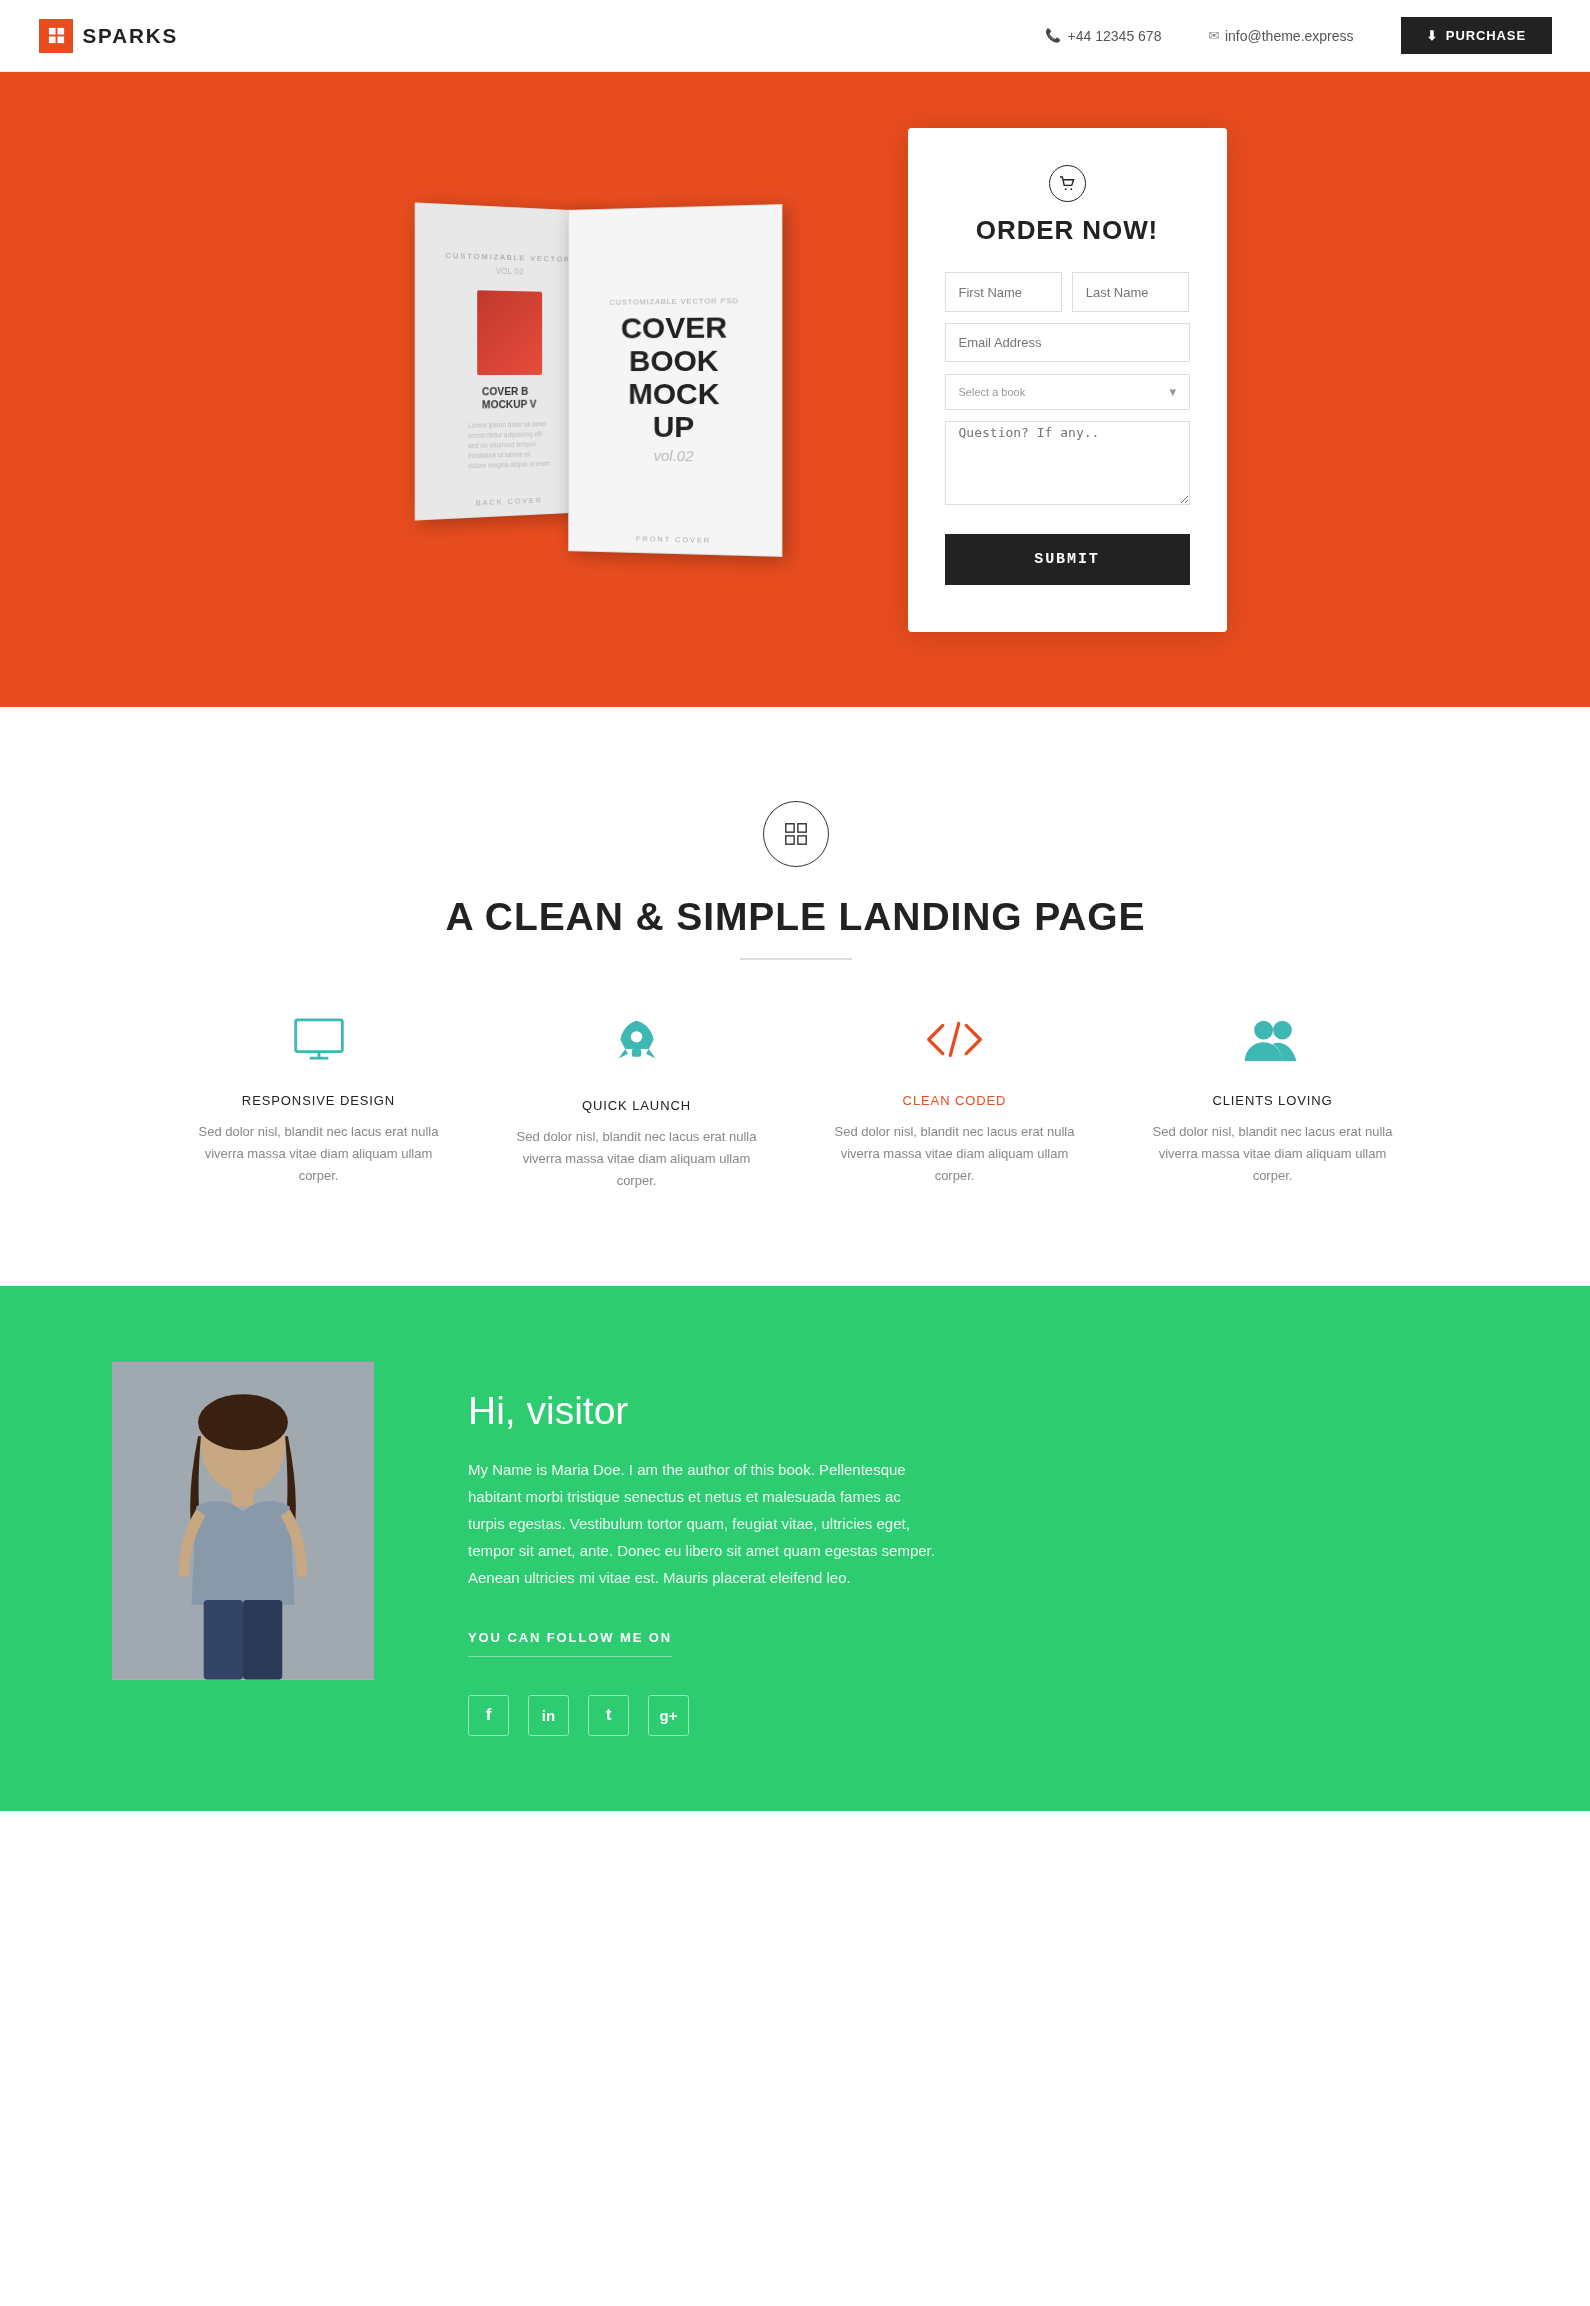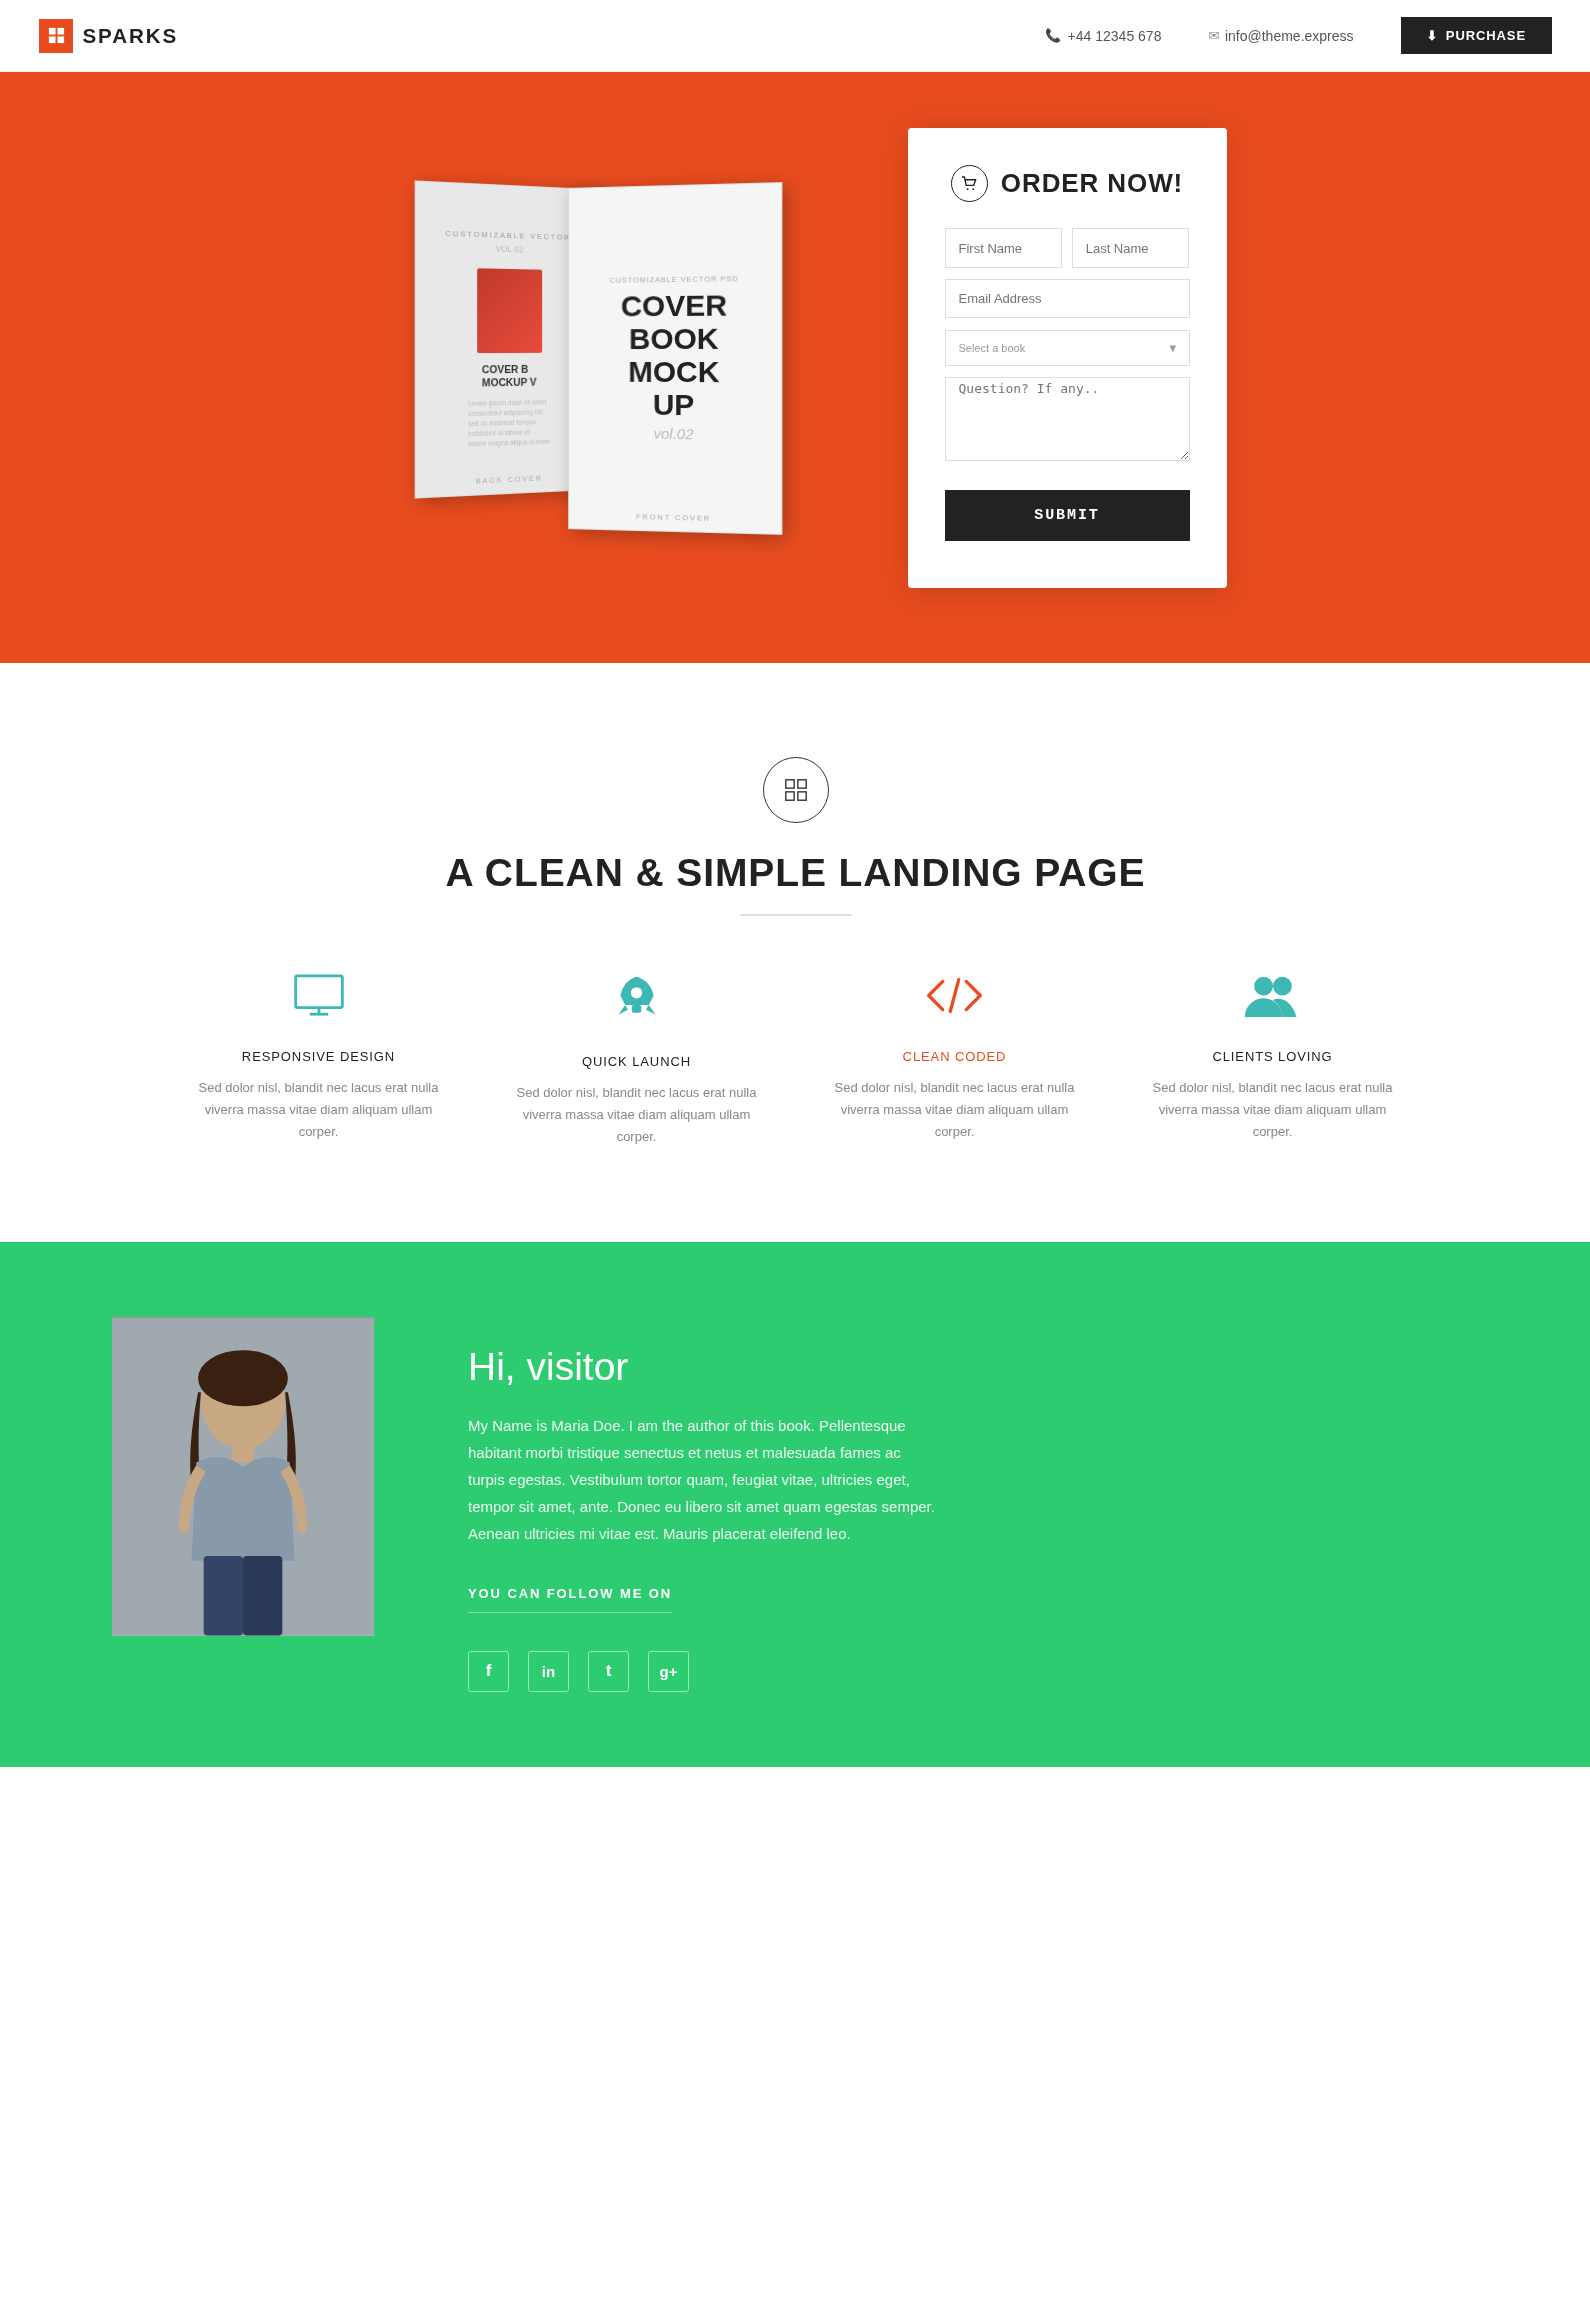--- a/index.html
+++ b/index.html
@@ -165,20 +165,21 @@
     .form-title {
       display: flex;
       align-items: center;
       justify-content: center;
       gap: 13px;
       font-size: 26px;
       font-weight: 900;
       color: #222;
       margin-bottom: 26px;
       letter-spacing: 0.9px;
+      flex-direction: column;
     }
     .form-title-icon {
       width: 37px;
       height: 37px;
       border: 1.9px solid #222;
       border-radius: 50%;
       display: flex;
       align-items: center;
       justify-content: center;
       font-size: 15px;

